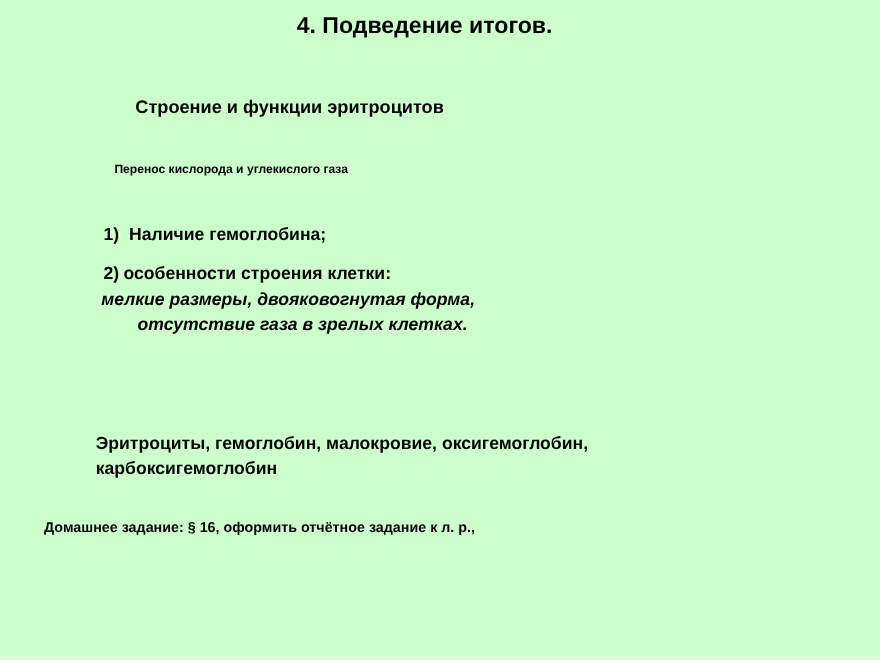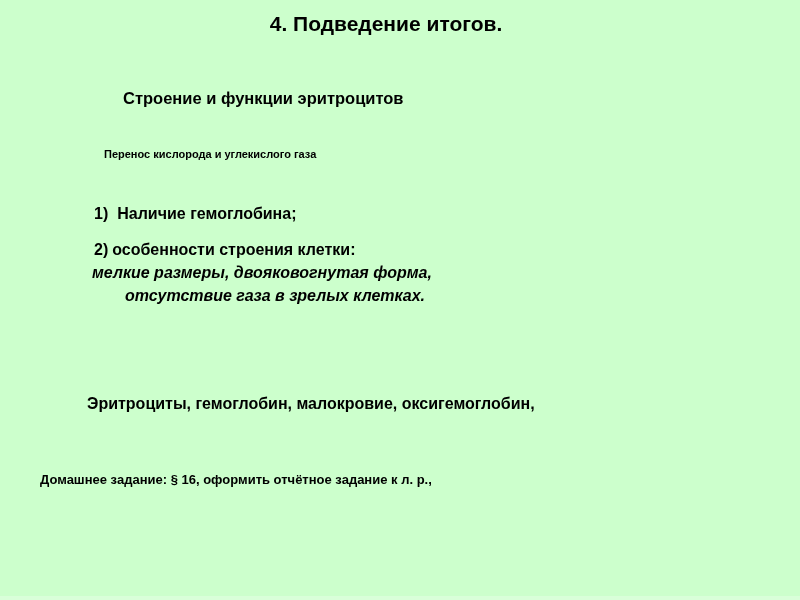--- a/index.html
+++ b/index.html
@@ -139,20 +139,21 @@
     <span class="num">2)</span><span>особенности строения клетки:</span>
   </div>
 
   <div class="italic-block">
     <span class="l1">мелкие размеры, двояковогнутая форма,</span>
     <span class="l2">отсутствие газа в зрелых клетках.</span>
   </div>
 
   <div class="terms-block">
     <div>Эритроциты, гемоглобин, малокровие, оксигемоглобин,</div>
+    <div>карбоксигемоглобин</div>
   </div>
 
   <div class="homework">Домашнее задание: § 16, оформить отчётное задание к л. р.,</div>
 
 
   <div class="bottom-band"></div>
 
 </div>
 
 </body></html>

